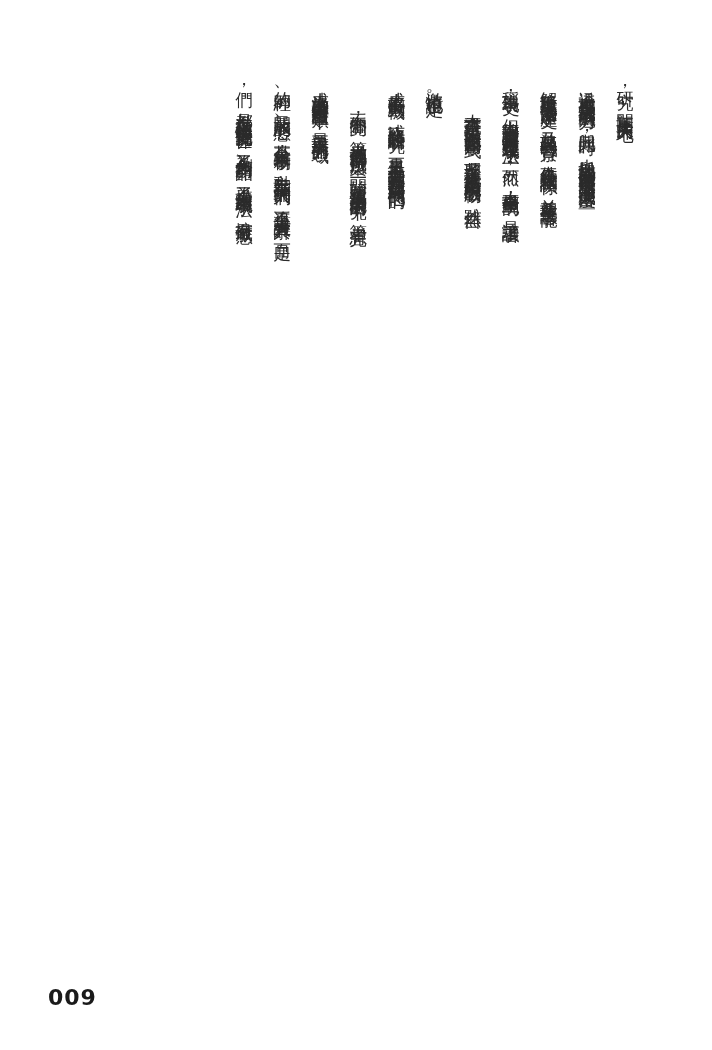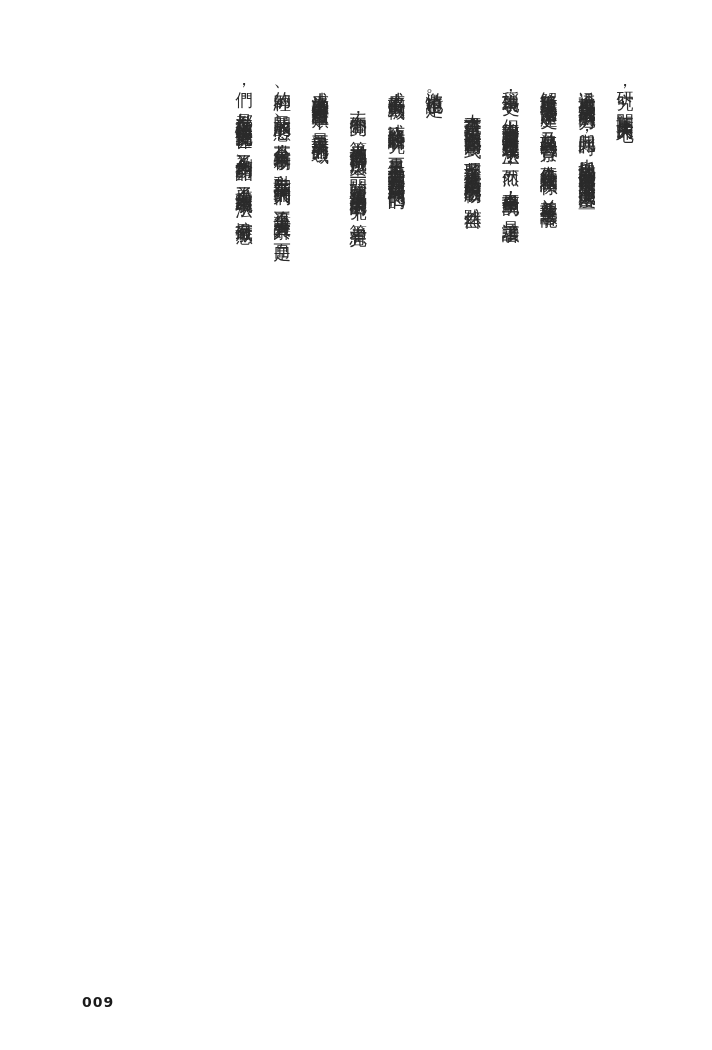--- a/index.html
+++ b/index.html
@@ -38,23 +38,23 @@
     color: #2b2b2b;
     font-family: "DejaVu Sans", sans-serif;
     white-space: nowrap;
     text-align: justify;
   }
   .column.indent {
     padding-top: 22px;
   }
   .page-number {
     position: absolute;
-    left: 82px;
+    left: 48px;
     bottom: 40px;
-    font-size: 14px;
+    font-size: 22px;
     font-weight: bold;
     letter-spacing: 1px;
     color: #1a1a1a;
     font-family: "DejaVu Sans", sans-serif;
   }
 </style>
 </head>
 <body>
 
 <div class="page">

